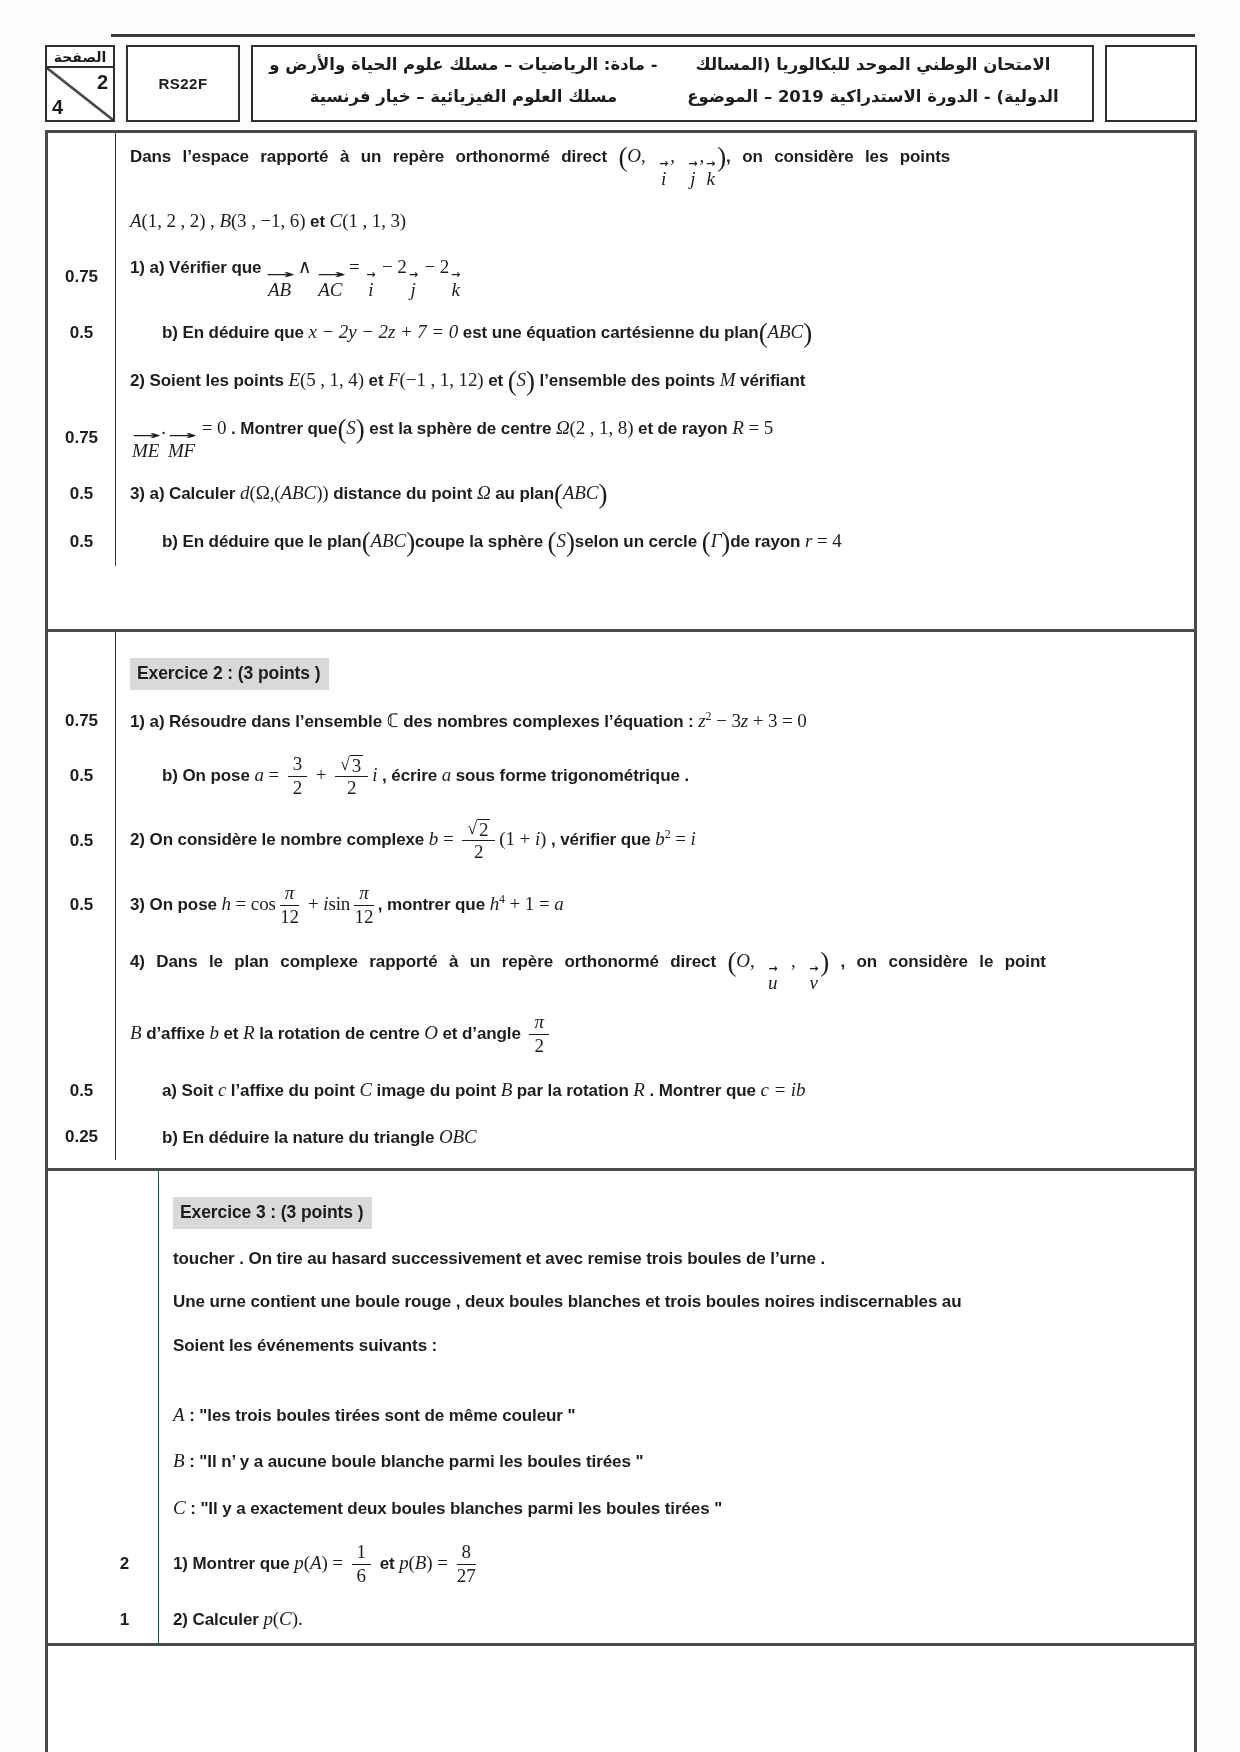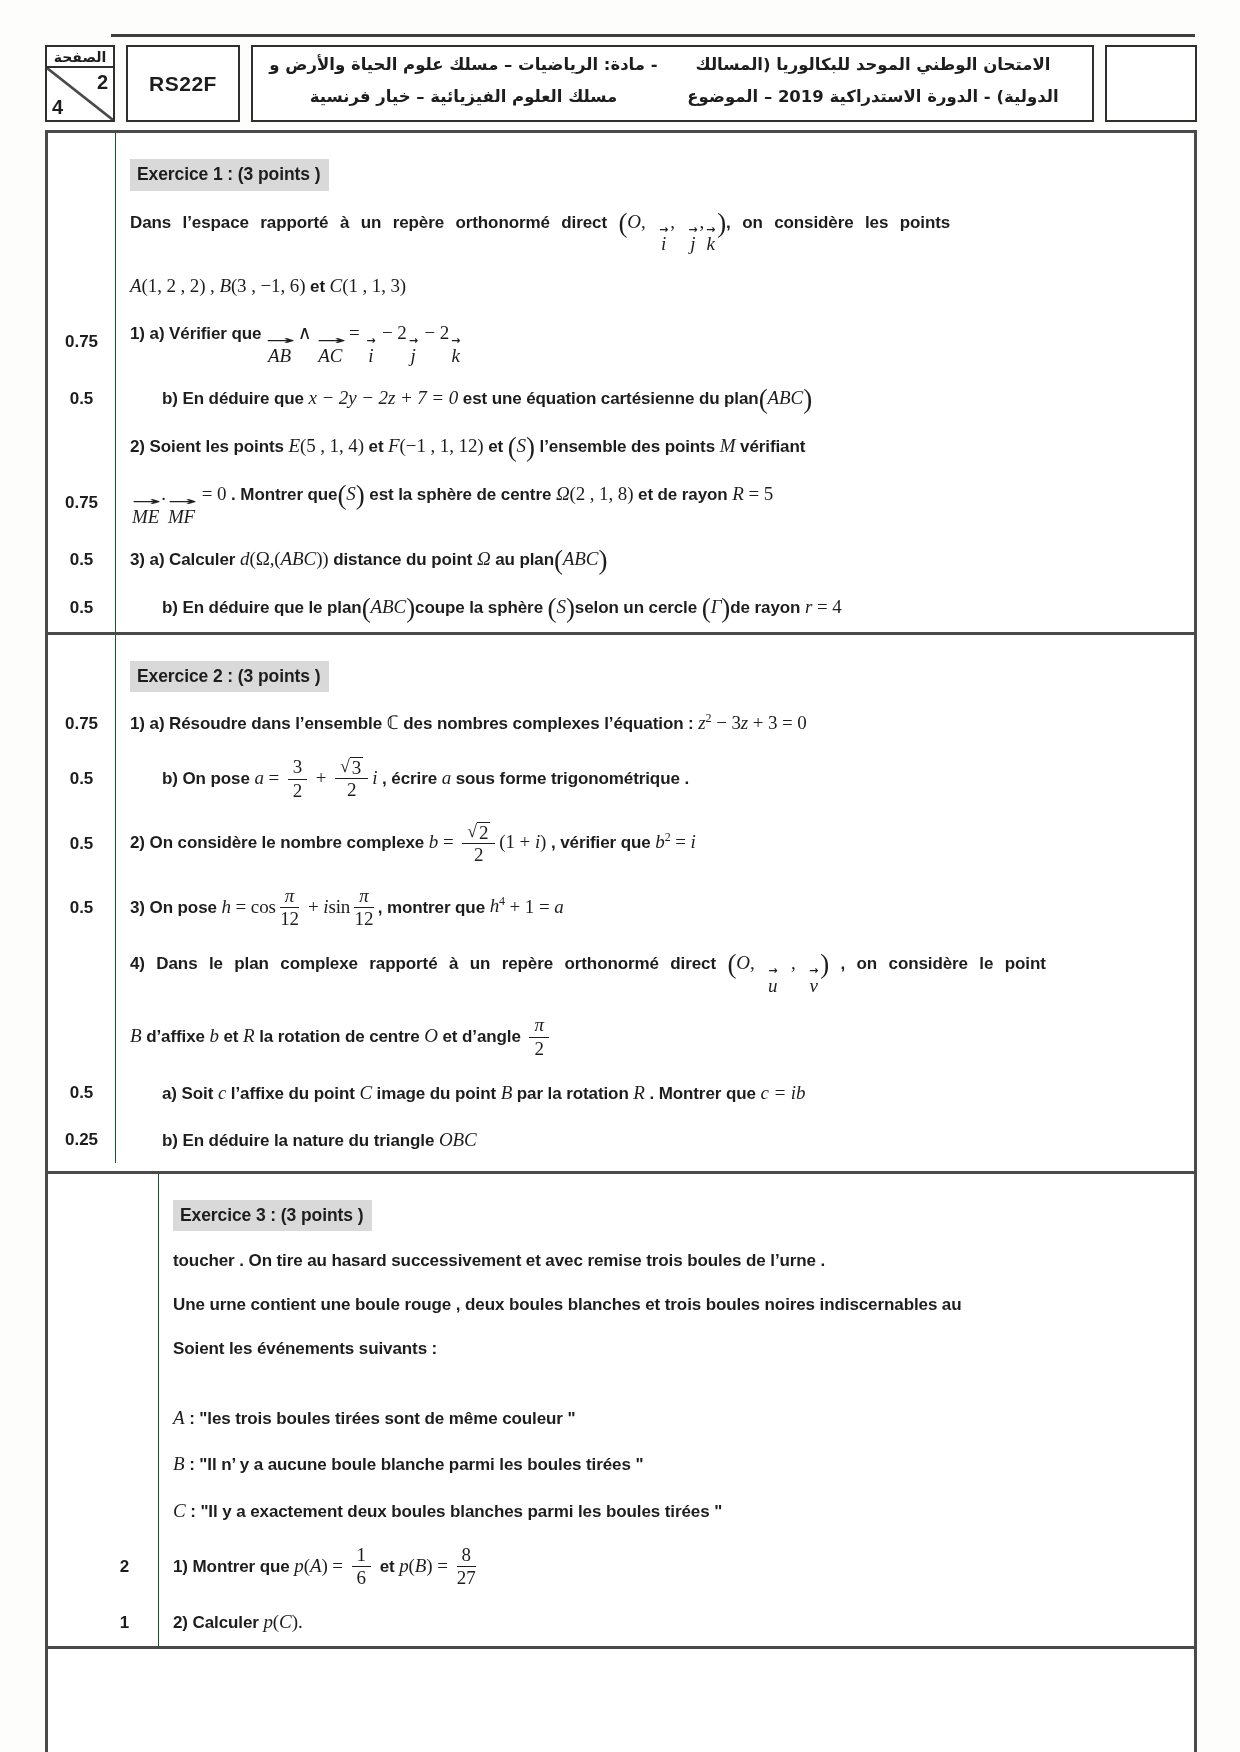--- a/index.html
+++ b/index.html
@@ -20,21 +20,21 @@
   .page-box{width:70px;display:flex;flex-direction:column;}
   .page-box .pb-label{
     font-family:"DejaVu Sans",sans-serif;font-weight:bold;font-size:14px;
     text-align:center;border-bottom:2px solid #2f2f2f;padding:2px 0 1px;
   }
   .pb-diag{position:relative;flex:1;}
   .pb-diag svg{position:absolute;inset:0;width:100%;height:100%;}
   .pb-cur{position:absolute;top:3px;right:5px;font-weight:bold;font-size:20px;}
   .pb-tot{position:absolute;bottom:1px;left:5px;font-weight:bold;font-size:20px;}
   .code-box{width:114px;display:flex;align-items:center;justify-content:center;
-    font-weight:bold;font-size:21px;letter-spacing:0.5px;}
+    font-weight:bold;font-size:15px;letter-spacing:0.5px;}
   .title-box{flex:1;direction:rtl;display:flex;flex-direction:row;justify-content:center;
     font-family:"DejaVu Sans",sans-serif;font-weight:bold;font-size:16.5px;
     text-align:center;line-height:1.95;padding:2px 10px;}
   .stamp-box{width:92px;}
 
   
   .content{border:3px solid #4a4a4a;margin-top:8px;background:#fff;}
   .exo{display:flex;flex-direction:column;border-bottom:3px solid #4a4a4a;}
   .row{display:flex;align-items:center;}
   .mark{
@@ -92,24 +92,20 @@
     <div class="hcell title-box">
       <div>الامتحان الوطني الموحد للبكالوريا (المسالك الدولية) - الدورة الاستدراكية 2019 – الموضوع</div>
       <div>- مادة: الرياضيات – مسلك علوم الحياة والأرض و مسلك العلوم الفيزيائية – خيار فرنسية</div>
     </div>
     <div class="hcell stamp-box"></div>
   </div>
 
   <div class="content">
     <div id="exercises">
         <section class="exo" style="min-height: 496px;">
-          <div class="row title-row">
-            <div class="mark"></div>
-            <div class="line"><span class="exo-title">Exercice 1 : (3 points )</span></div>
-          </div>
           <div class="row">
             <div class="mark"></div>
             <div class="line wide"><span class="t-b">Dans l’espace rapporté à un repère orthonormé direct </span><span class="t-big">(</span><span class="t-m">O</span><span class="t-r">, </span><span class="vec">
                 <span class="vec-arrow">→</span>
                 <span class="vec-base t-m">i</span>
               </span><span class="t-r">, </span><span class="vec">
                 <span class="vec-arrow">→</span>
                 <span class="vec-base t-m">j</span>
               </span><span class="t-r">,</span><span class="vec">
                 <span class="vec-arrow">→</span>

